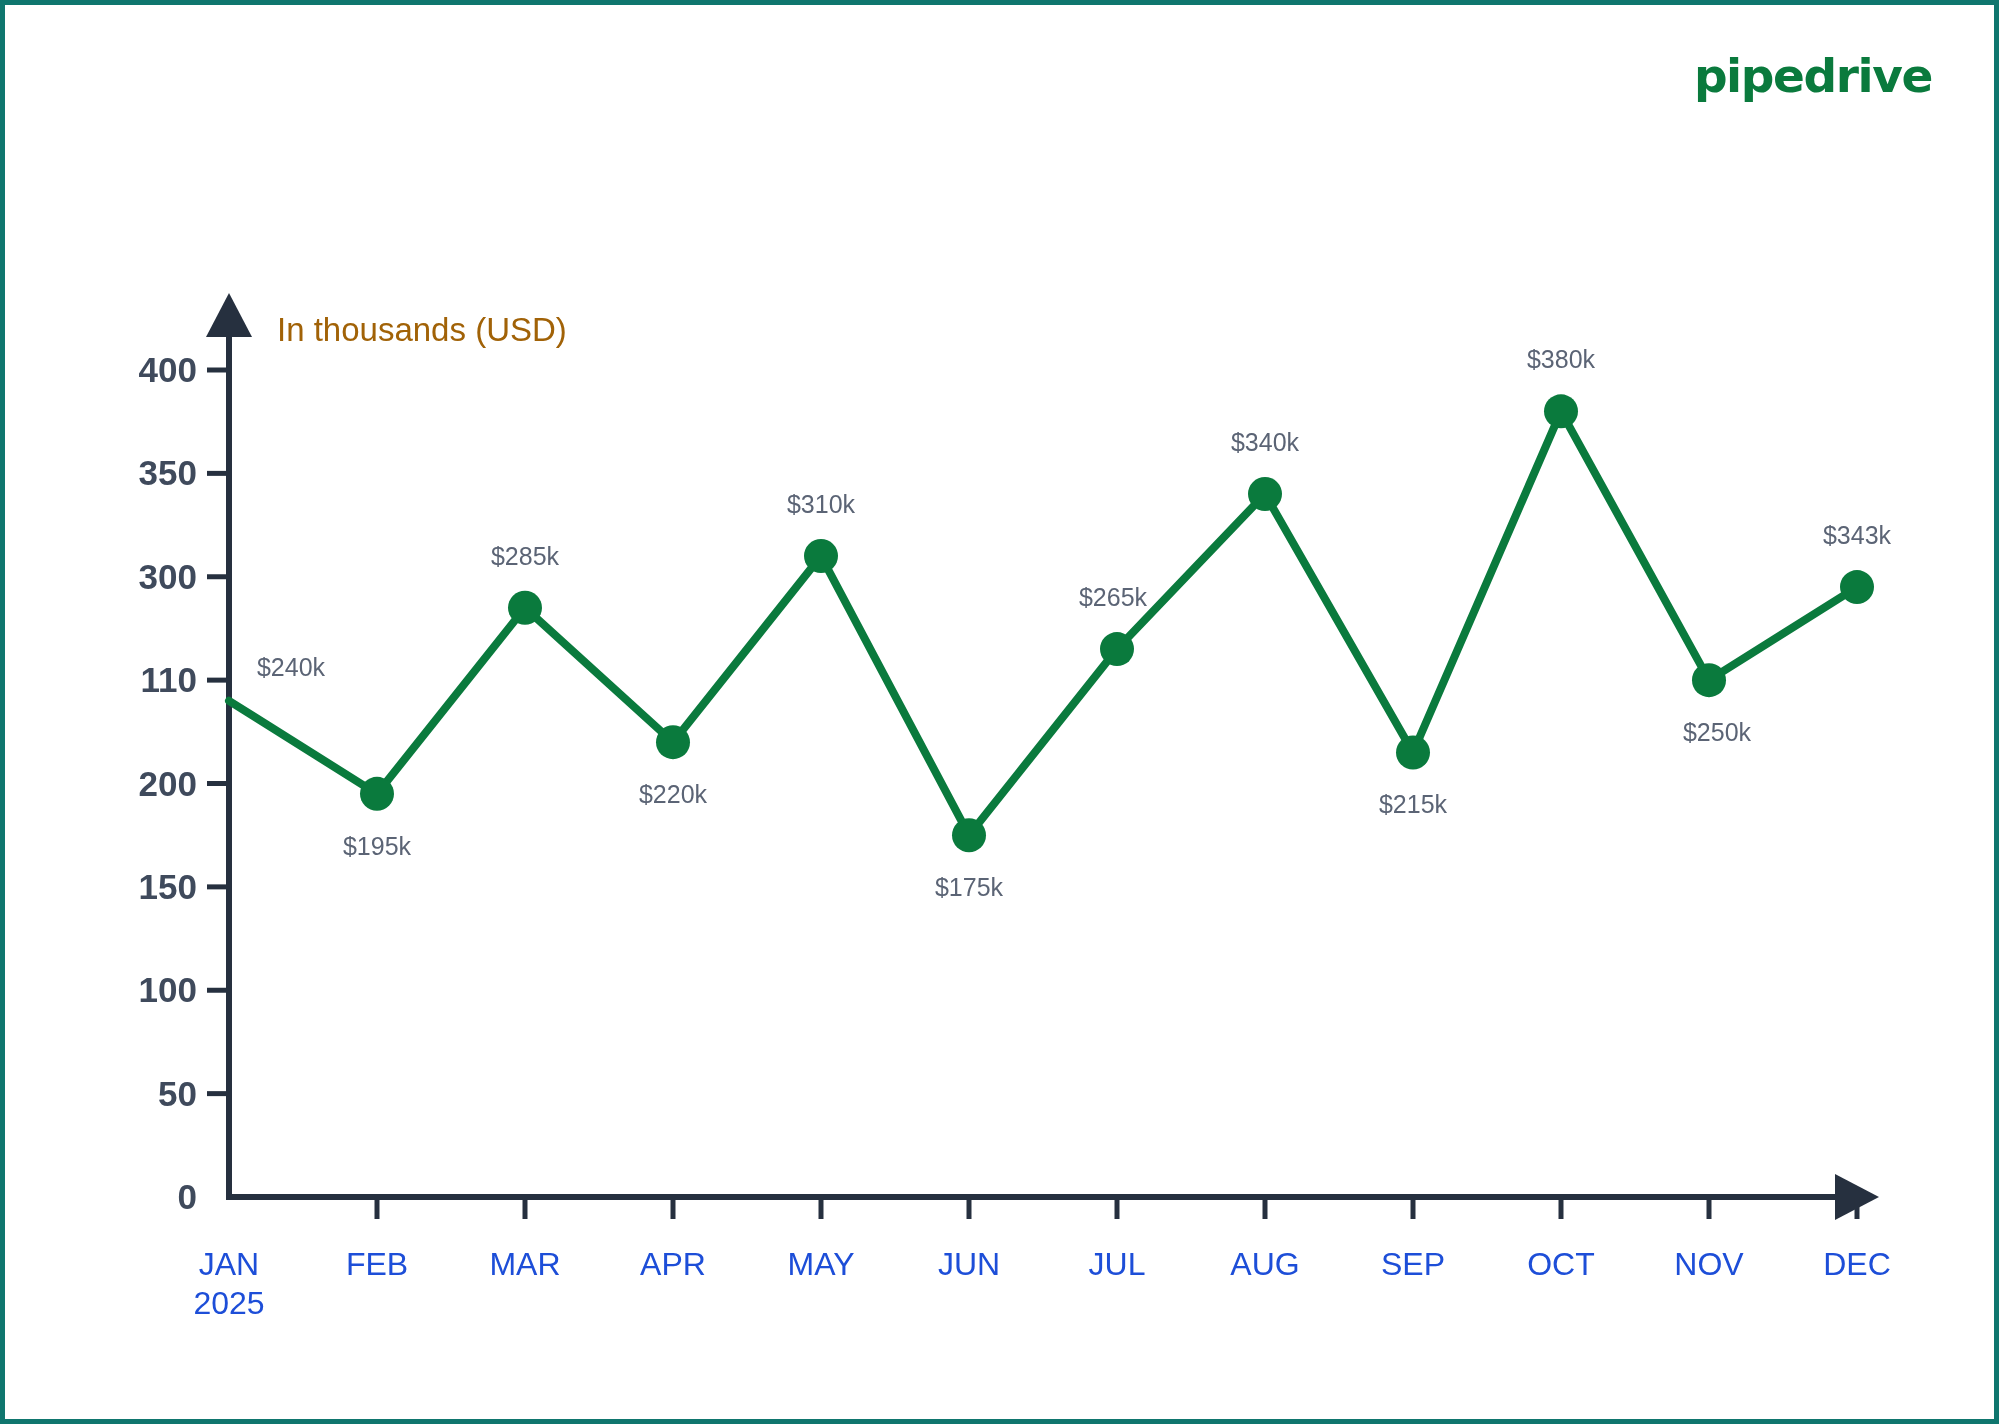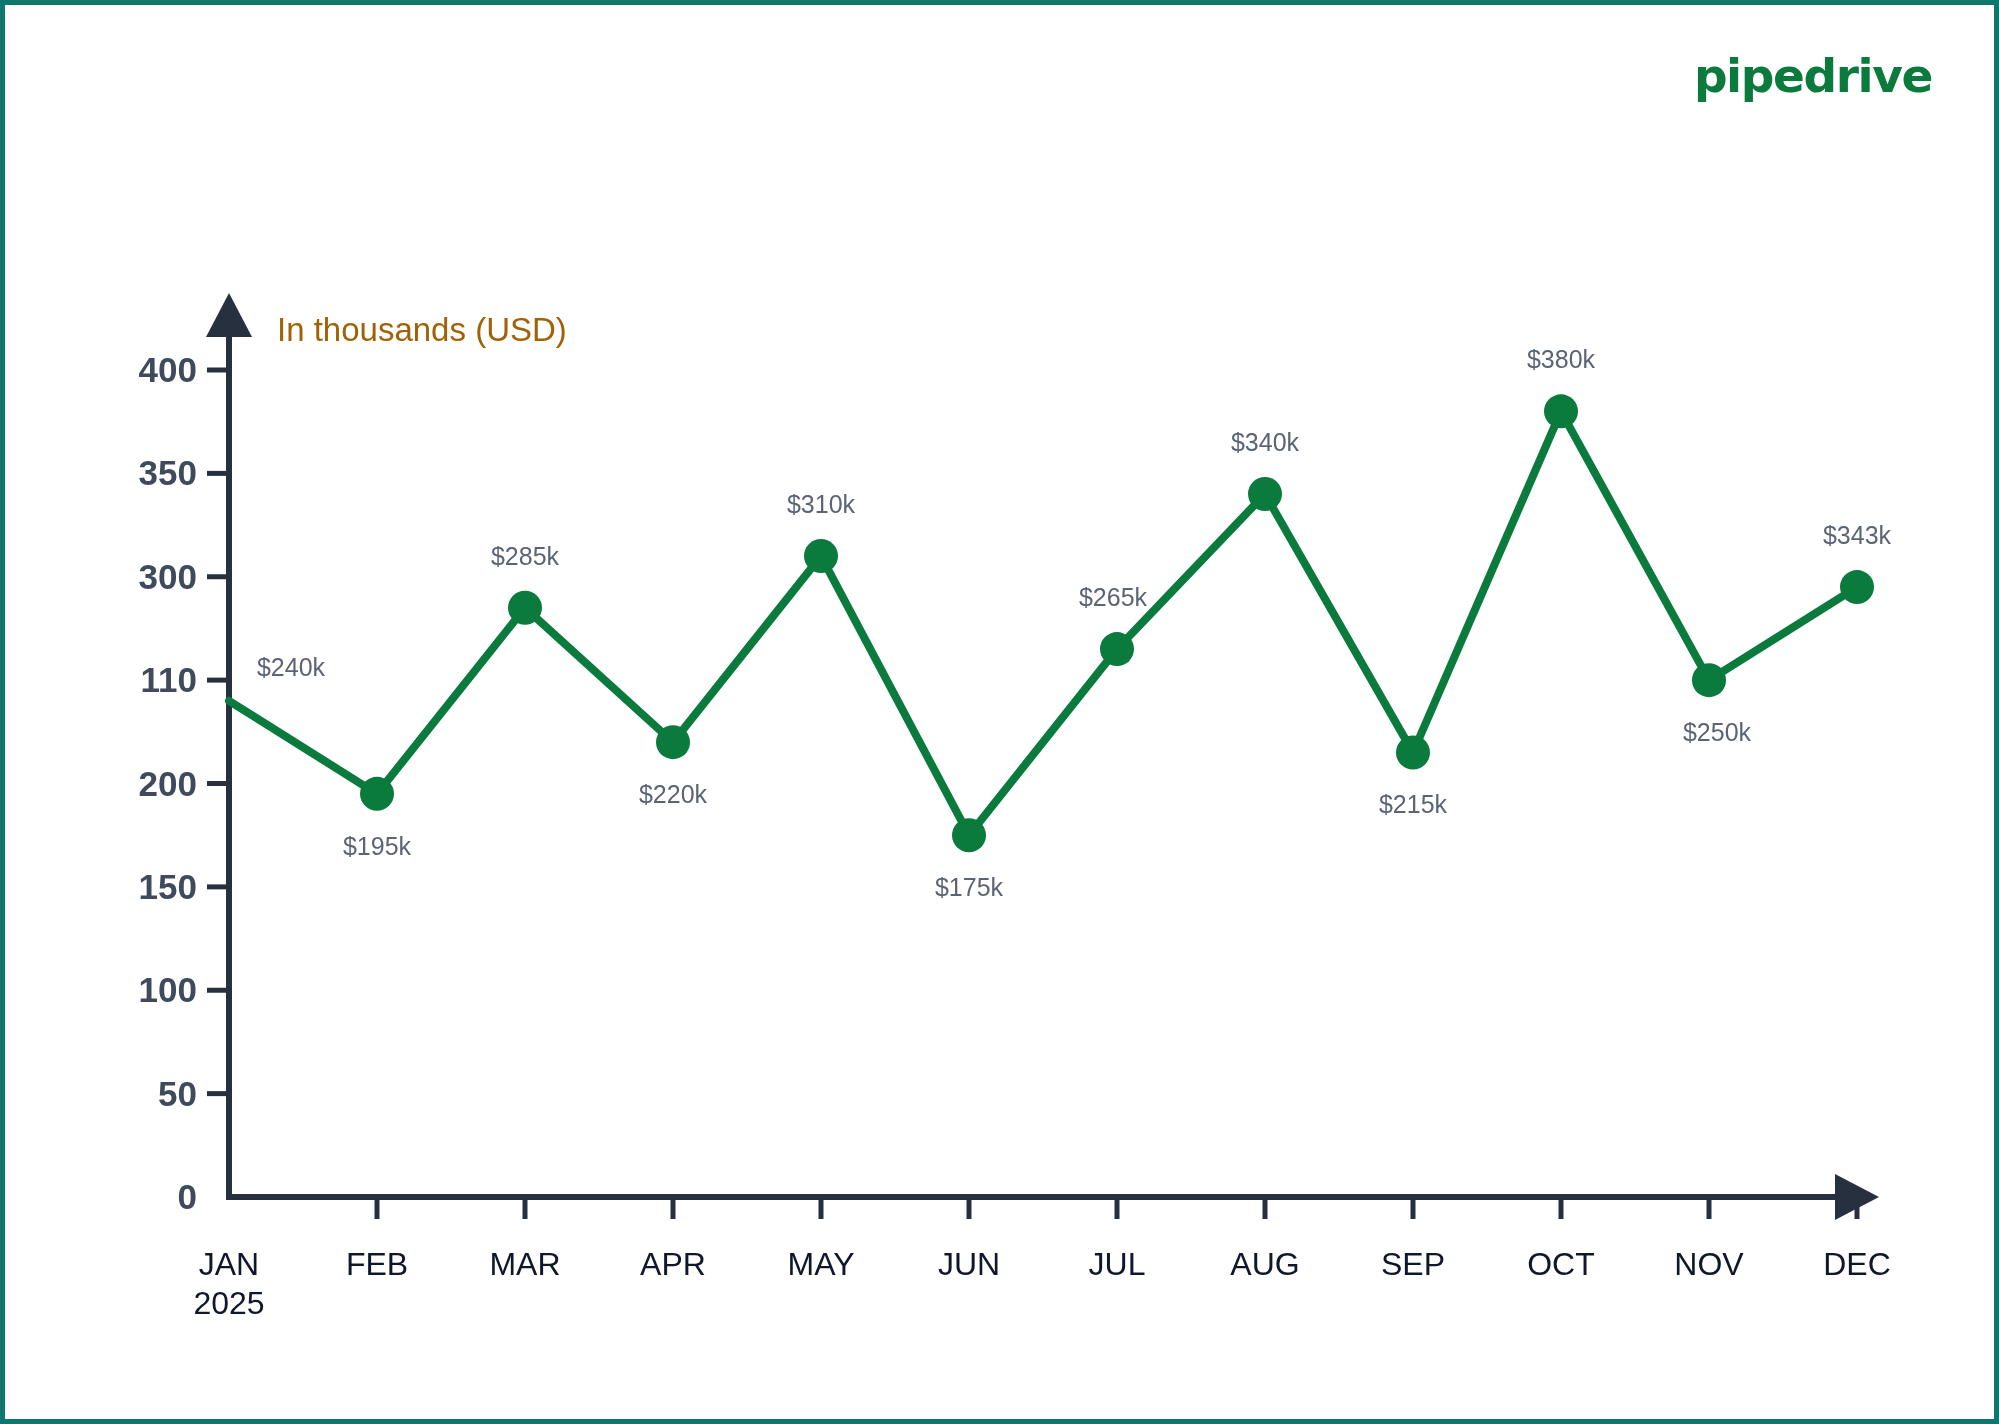--- a/index.html
+++ b/index.html
@@ -84,21 +84,21 @@
     transform: translateY(-50%);
     white-space: nowrap;
   }
 
   
   .x-tick-label {
     position: absolute;
     text-align: center;
     width: 180px;
     font-size: 32px;
-    color: #0f172a;
+    color: #1d4ed8;
     transform: translateX(-50%);
     line-height: 1.22;
     white-space: pre-line;
   }
 
   
   .pt-label {
     position: absolute;
     font-size: 25px;
     color: #5b6475;

